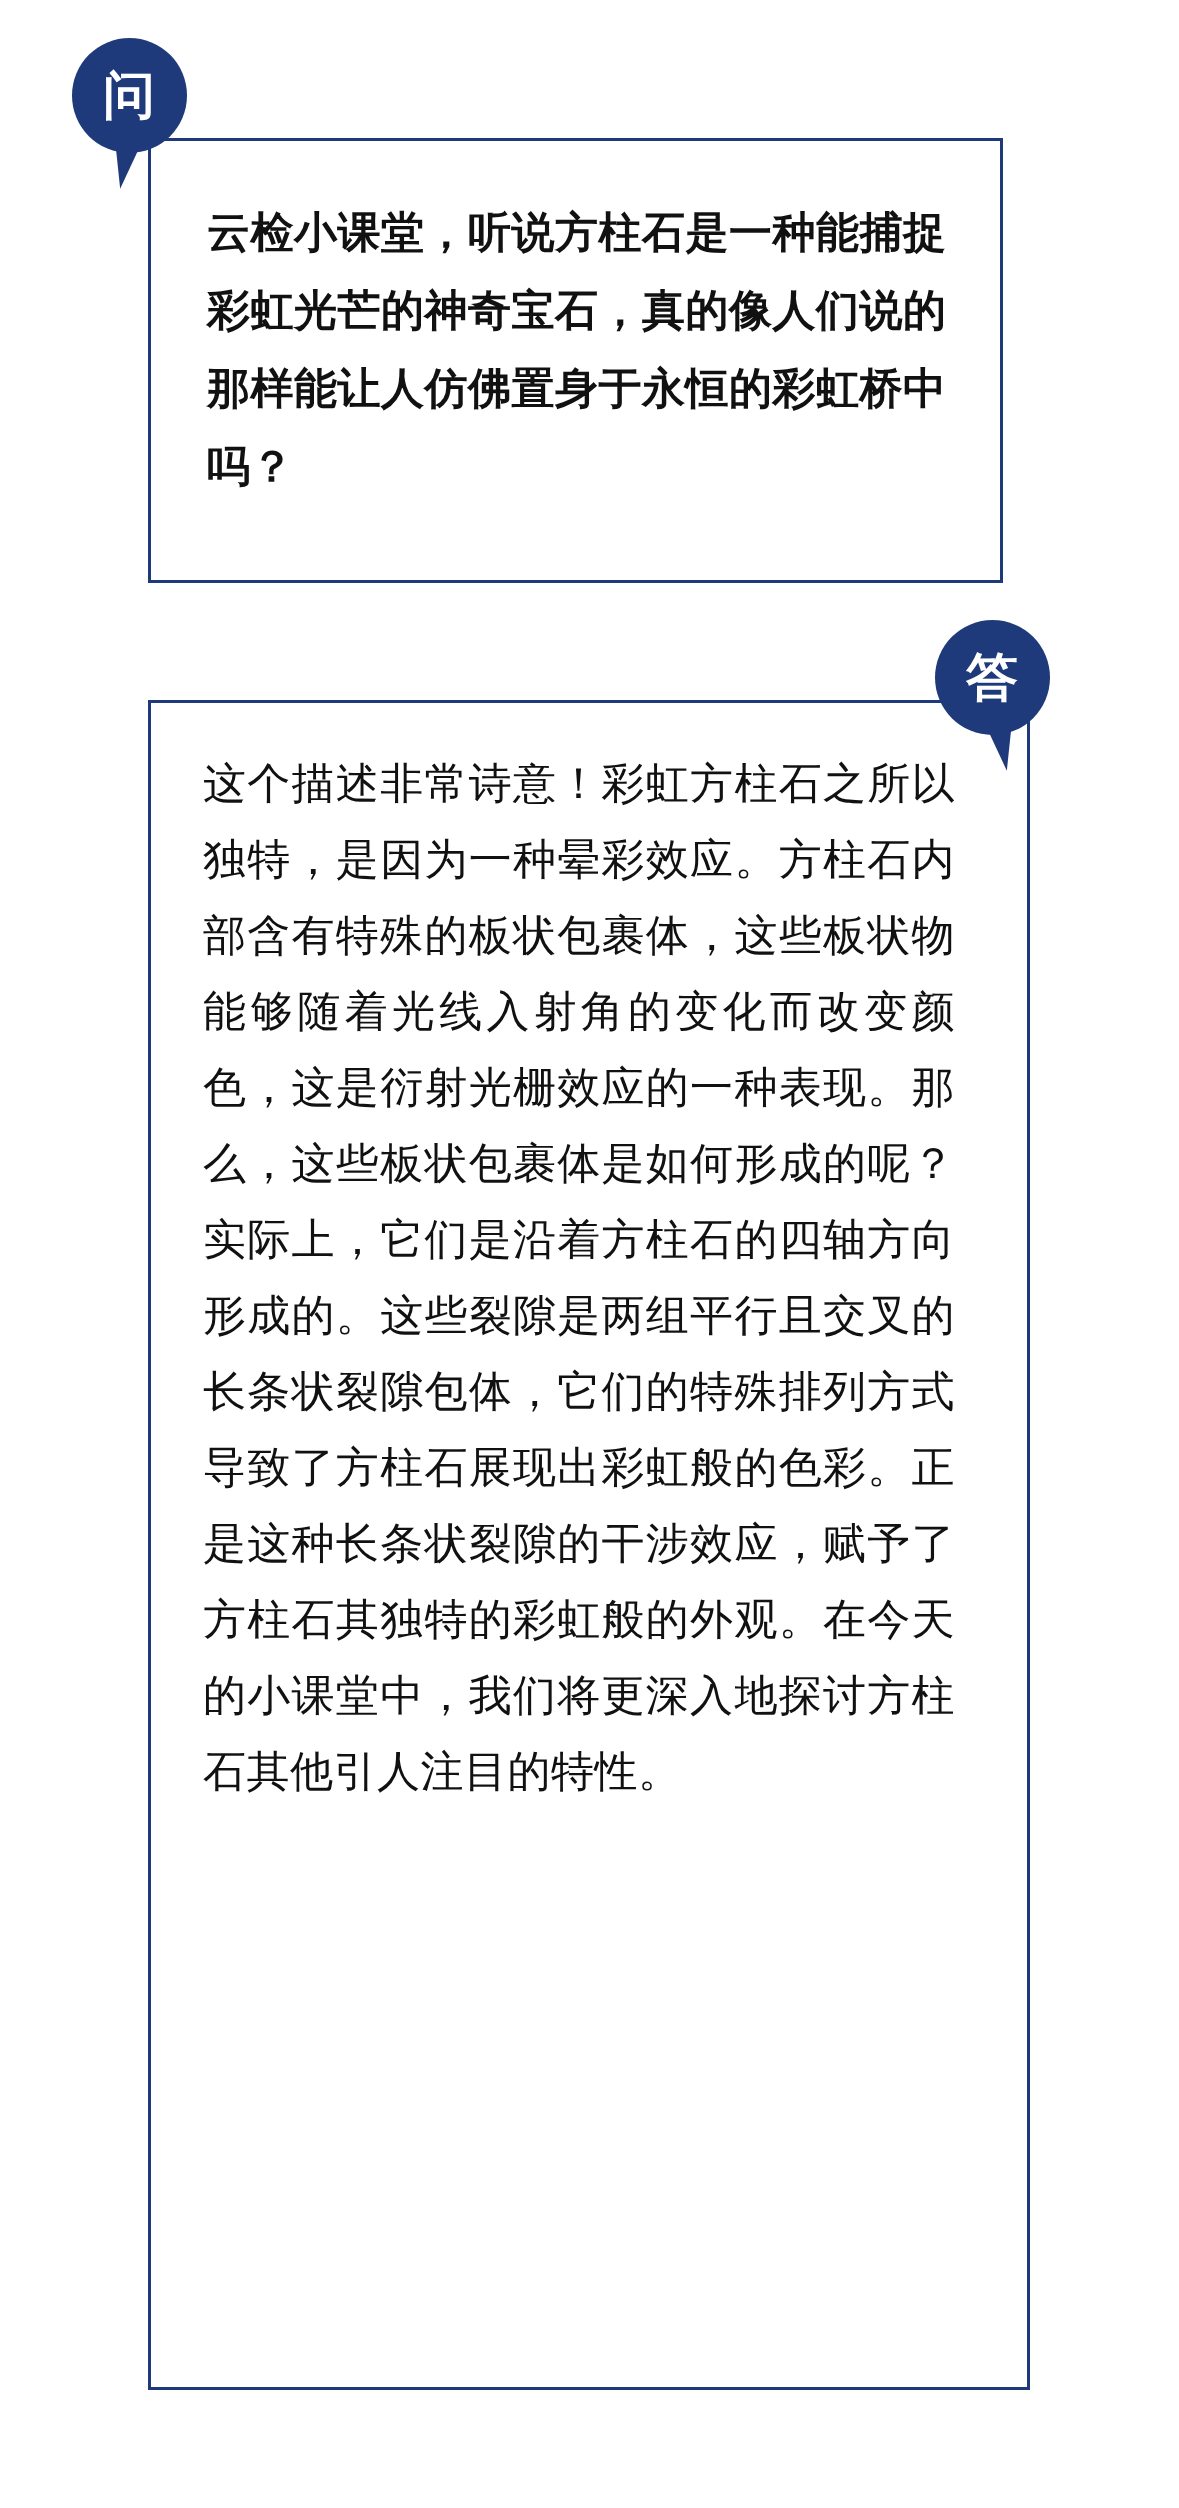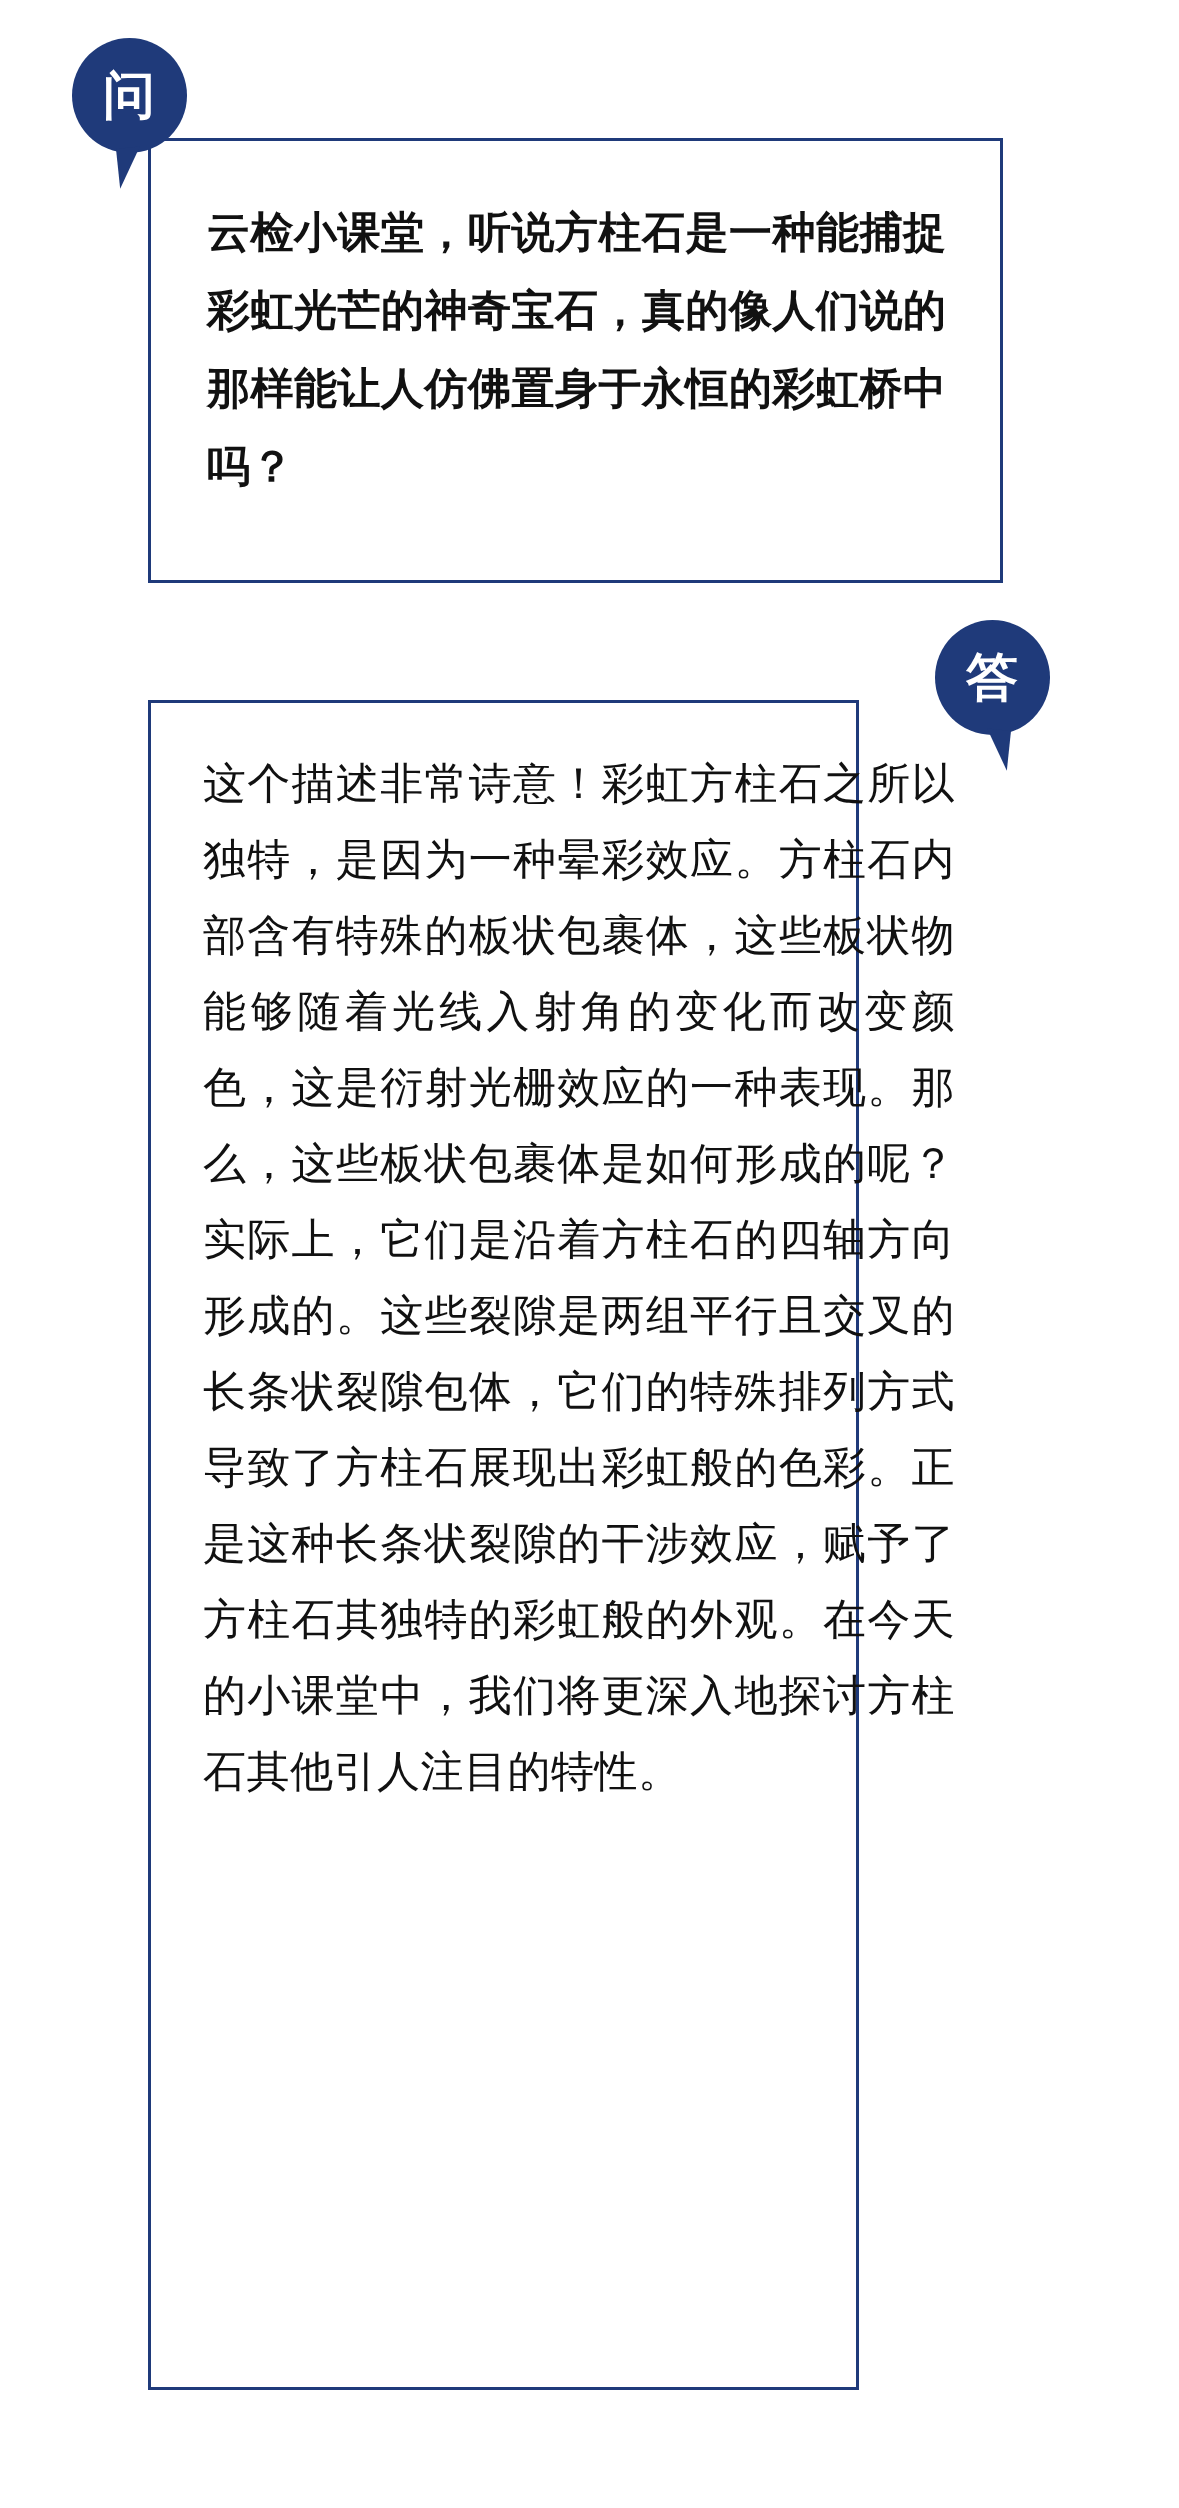--- a/index.html
+++ b/index.html
@@ -83,21 +83,21 @@
     border-right: 10px solid transparent;
     border-bottom: 40px solid transparent;
     transform: rotate(-6deg);
   }
 
   
   .answer-block {
     position: absolute;
     left: 148px;
     top: 700px;
-    width: 711px;
+    width: 882px;
     height: 1690px;
     border: 3px solid #1f3a7a;
     box-sizing: border-box;
     background: #ffffff;
   }
   .answer-text {
     position: absolute;
     left: 52px;
     top: 42px;
     width: 752px;

